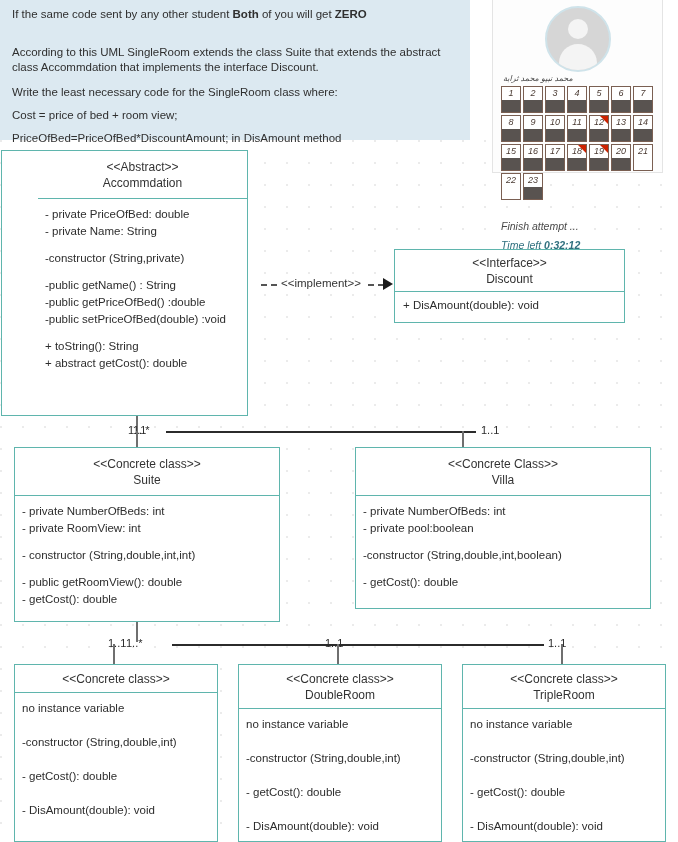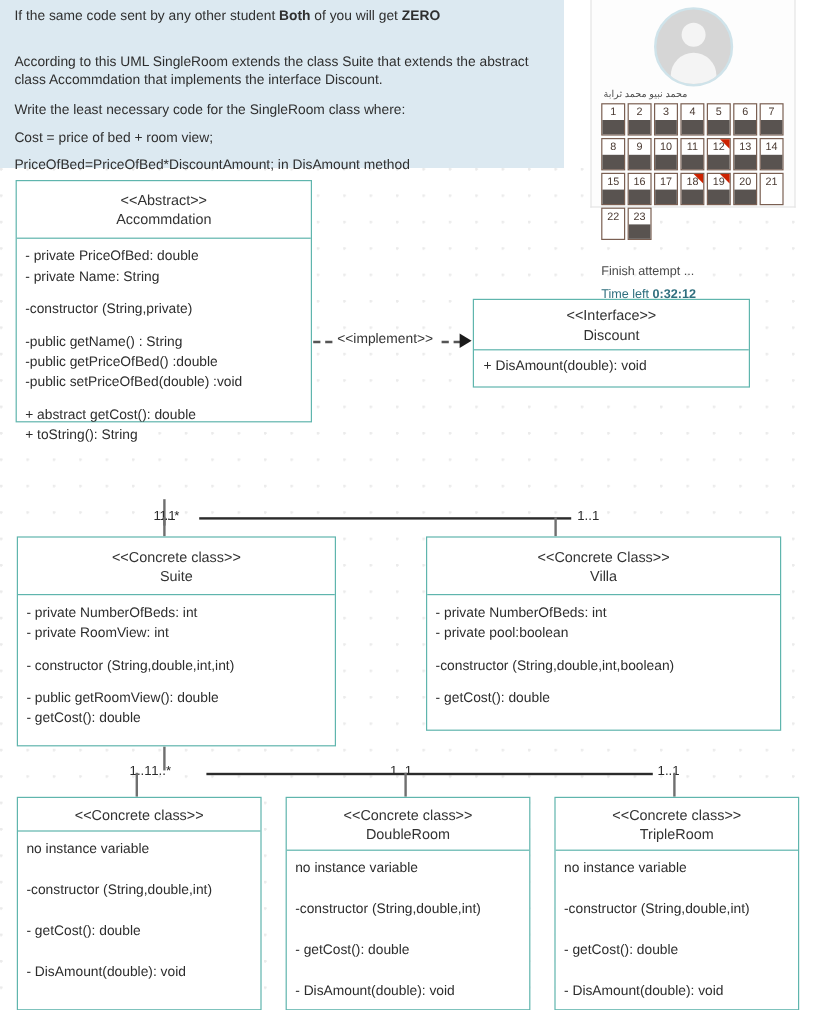--- a/index.html
+++ b/index.html
@@ -55,20 +55,21 @@
     position: absolute;
     left: 492px;
     top: 0;
     width: 171px;
     height: 173px;
     background: #fdfdfd;
     border: 1px solid #e4e4e4;
     border-top: none;
     box-sizing: border-box;
     padding: 6px 8px 0 8px;
+    font-style: italic;
   }
   #avatar {
     width: 62px;
     height: 62px;
     border-radius: 50%;
     background: #d6d6d6;
     border: 2px solid #cfe3ea;
     margin: 0 auto 2px auto;
     position: relative;
     overflow: hidden;
@@ -184,21 +185,21 @@
   }
   .uml-body .ln {
     font-size: 11.5px;
     line-height: 17px;
     color: #2d2d2d;
     white-space: nowrap;
   }
   .uml-body .gap { height: 10px; }
 
   
-  #box-accommodation { left: 13px;  top: 150px; width: 247px; height: 202px; }
+  #box-accommodation { left: 1px;  top: 150px; width: 247px; height: 266px; padding-left: 36px; }
   #box-discount      { left: 394px; top: 249px; width: 231px; height: 74px; }
   #box-suite         { left: 14px;  top: 447px; width: 266px; height: 175px; }
   #box-villa         { left: 355px; top: 447px; width: 296px; height: 162px; }
   #box-singleroom    { left: 14px;  top: 664px; width: 204px; height: 178px; }
   #box-doubleroom    { left: 238px; top: 664px; width: 204px; height: 178px; }
   #box-tripleroom    { left: 462px; top: 664px; width: 204px; height: 178px; }
 
   #box-discount .uml-head { padding: 5px 4px 4px 4px; }
   #box-discount .uml-body { padding: 5px 8px; }
   #box-singleroom .uml-head,
@@ -367,22 +368,22 @@
   <div class="uml-body">
       <div class="ln">- private PriceOfBed: double</div>
       <div class="ln">- private Name: String</div>
       <div class="gap"></div>
       <div class="ln">-constructor (String,private)</div>
       <div class="gap"></div>
       <div class="ln">-public getName() : String</div>
       <div class="ln">-public getPriceOfBed() :double</div>
       <div class="ln">-public setPriceOfBed(double) :void</div>
       <div class="gap"></div>
+      <div class="ln">+ toString(): String</div>
       <div class="ln">+ abstract getCost(): double</div>
-      <div class="ln">+ toString(): String</div>
     </div>
 </div>
 
 <div class="uml-box" id="box-discount">
   <div class="uml-head">
     <span class="uml-stereotype">&lt;&lt;Interface&gt;&gt;</span>
     <span class="uml-name">Discount</span>
   </div>
   <div class="uml-body">
       <div class="ln">+ DisAmount(double): void</div>

